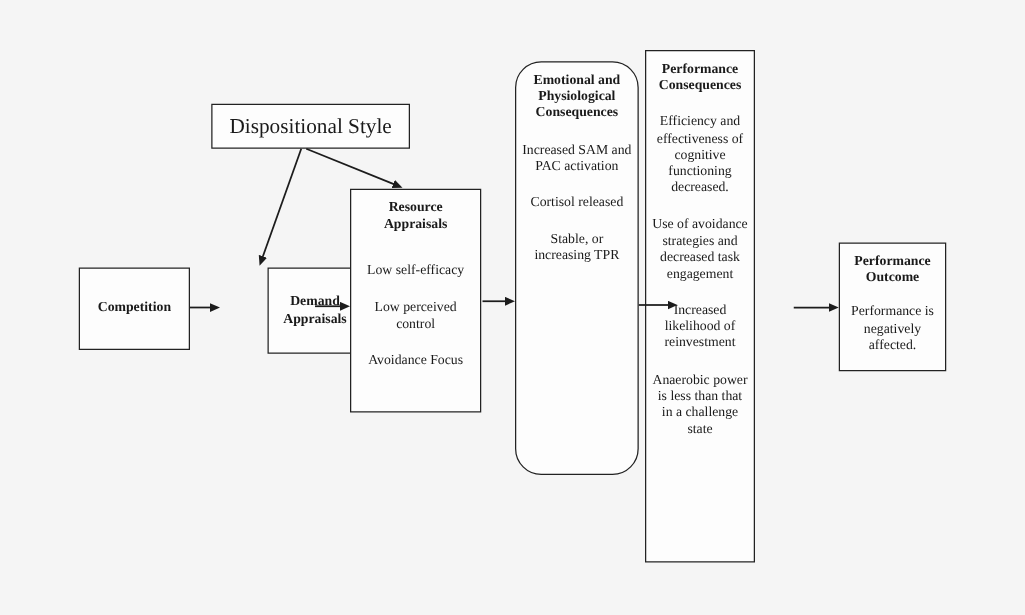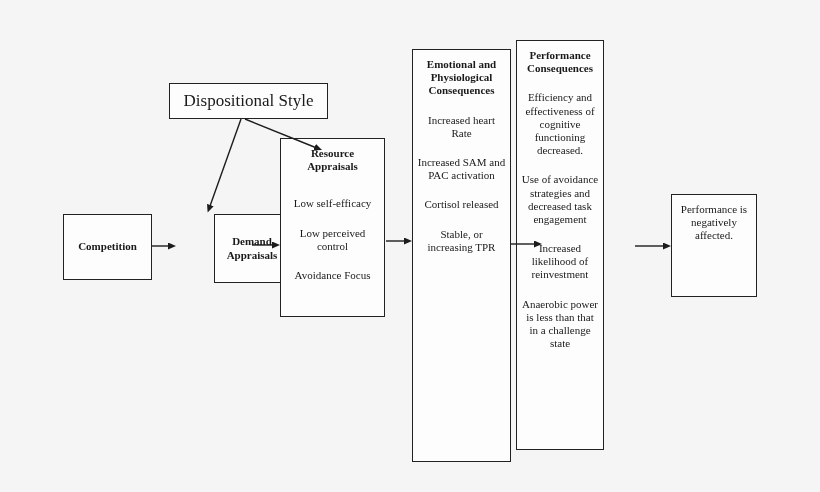--- a/index.html
+++ b/index.html
@@ -44,23 +44,23 @@
   }
   .items {
     display: flex;
     flex-direction: column;
     gap: 16px;
   }
   
   .box-dispositional { left: 169px; top: 83px;  width: 159px; height: 36px; font-size: 17px; }
   .box-competition   { left: 63px;  top: 214px; width: 89px;  height: 66px; }
   .box-demand        { left: 176px; top: 214px; width: 76px;  height: 69px; margin-left: 38px; }
-  .box-resource      { left: 280px; top: 138px; width: 105px; height: 179px; gap: 24px; padding: 8px 6px; }
+  .box-resource      { left: 280px; top: 151px; width: 105px; height: 179px; gap: 24px; padding: 8px 6px; }
   .box-resource .items { }
-  .box-emotional     { left: 412px; top: 49px;  width: 99px;  height: 413px; }
+  .box-emotional     { left: 412px; top: 49px;  width: 99px;  height: 331px; border-radius: 21px; }
   .box-perfcons      { left: 516px; top: 40px;  width: 88px;  height: 410px; align-items: center; }
   .box-perfout       { left: 671px; top: 194px; width: 86px;  height: 103px; gap: 14px; padding: 8px 6px; }
   .connector-layer {
     position: absolute;
     left: 0; top: 0;
     width: 820px; height: 492px;
     z-index: 2;
     pointer-events: none;
   }
   .connector-layer line { stroke: var(--line); stroke-width: 1.4; }
@@ -103,36 +103,36 @@
     <div class="items">
         <div class="item">Low self-efficacy</div>
         <div class="item">Low perceived control</div>
         <div class="item">Avoidance Focus</div>
       </div>
   </div>
 
   <div class="box box-emotional col-box">
     <div class="title">Emotional and Physiological Consequences</div>
     <div class="items">
-        <div class="item">Increased heart Rate</div>
         <div class="item">Increased SAM and PAC activation</div>
         <div class="item">Cortisol released</div>
         <div class="item">Stable, or increasing TPR</div>
       </div>
   </div>
 
   <div class="box box-perfcons col-box">
     <div class="title">Performance Consequences</div>
     <div class="items">
         <div class="item">Efficiency and effectiveness of cognitive functioning decreased.</div>
         <div class="item">Use of avoidance strategies and decreased task engagement</div>
         <div class="item">Increased likelihood of reinvestment</div>
         <div class="item">Anaerobic power is less than that in a challenge state</div>
       </div>
   </div>
 
   <div class="box box-perfout col-box">
+    <div class="title">Performance Outcome</div>
     <div class="items">
         <div class="item">Performance is negatively affected.</div>
       </div>
   </div>
 
 </div>
 
 </body></html>

